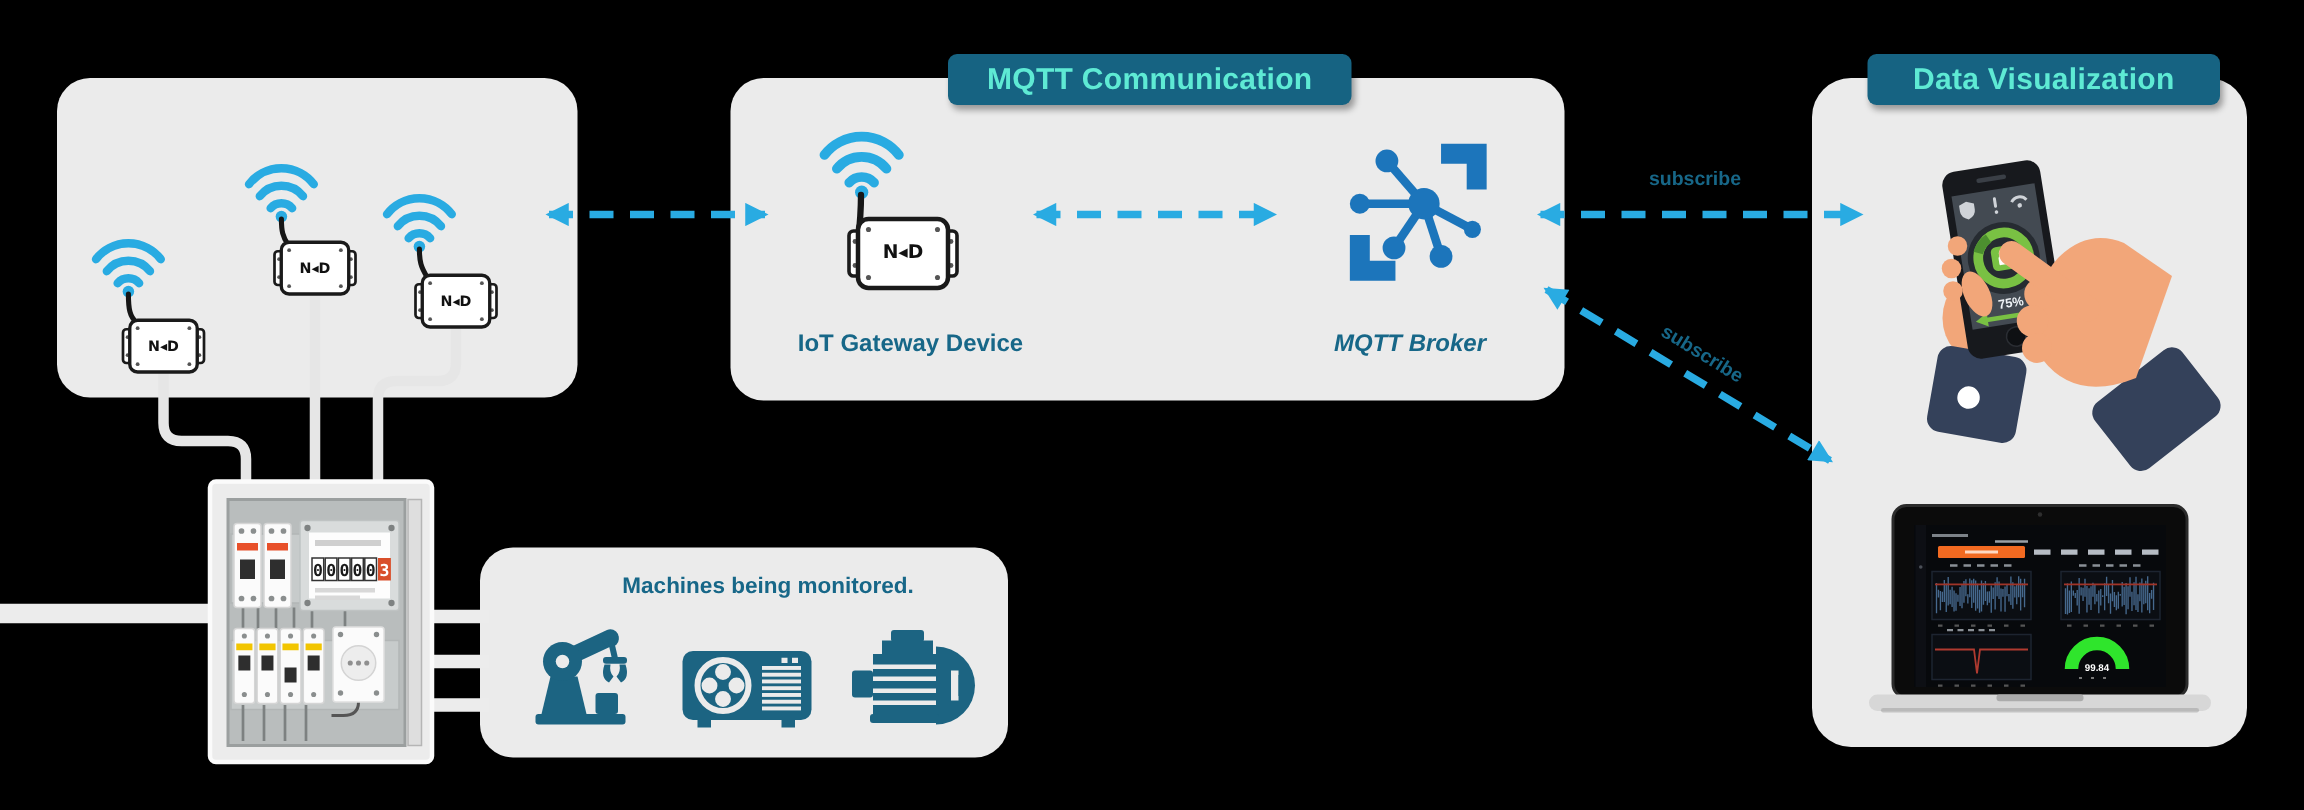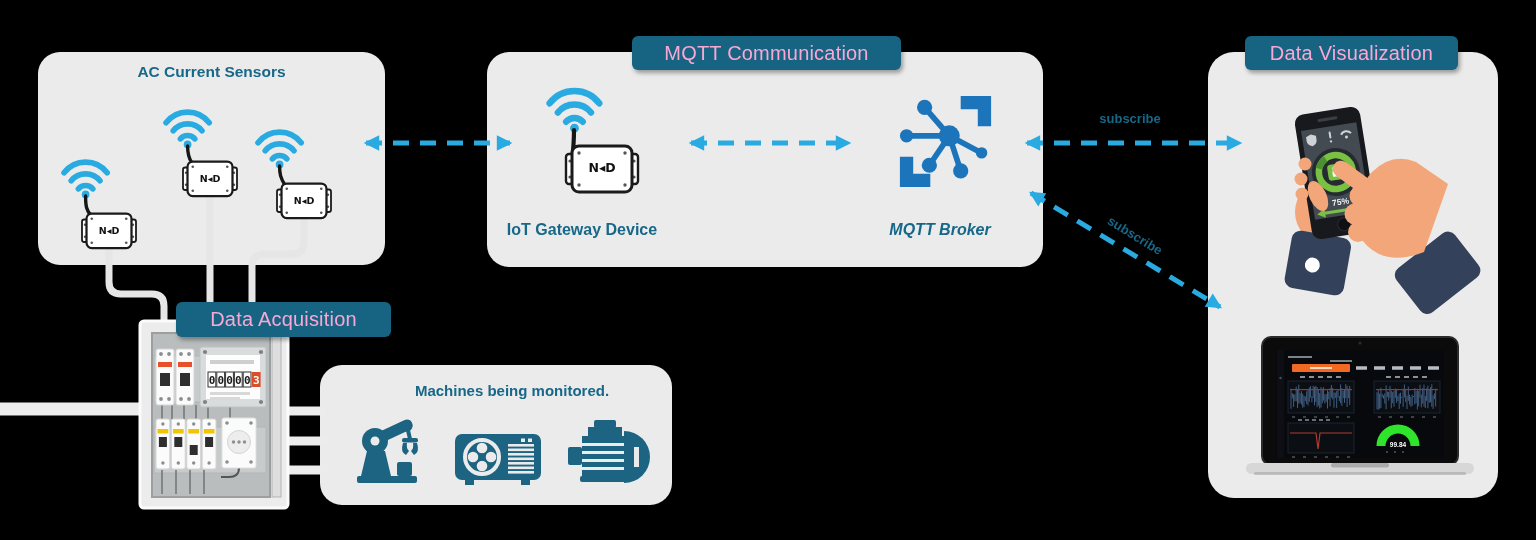--- a/index.html
+++ b/index.html
@@ -1,20 +1,20 @@
 <!DOCTYPE html>
 <html><head>
 <meta charset="utf-8">
 <style>
   html,body{margin:0;padding:0;background:#000;}
   #stage{position:relative;width:1536px;height:540px;background:#000;overflow:hidden;
          font-family:"Liberation Sans",sans-serif;}
   .panel{position:absolute;background:#ebebeb;border-radius:22px;}
   svg.layer{position:absolute;left:0;top:0;pointer-events:none;}
-  .banner{position:absolute;background:#166382;color:#f9a8d4;font-weight:400;font-size:20px;
+  .banner{position:absolute;background:#166382;color:#5eead4;font-weight:700;font-size:20px;
           display:flex;align-items:center;justify-content:center;border-radius:6px;
           box-shadow:2px 3px 4px rgba(0,0,0,.35);letter-spacing:.2px;}
   .lbl{position:absolute;color:#176788;font-weight:700;text-align:center;}
   .lbl.small{font-size:13px;}
   .lbl.mid{font-size:15.5px;}
   .rot{transform:rotate(31.5deg);}
 </style>
 </head>
 <body>
 
@@ -320,26 +320,24 @@
       <path d="M1292 457 H1352" stroke="#555" stroke-width="1.5" stroke-dasharray="3 8"></path>
       <path d="M1381 446 A17 17 0 0 1 1415 446" stroke="#2fe52c" stroke-width="9" fill="none"></path>
       <text x="1398" y="447" font-size="6.5" font-weight="bold" fill="#fff" text-anchor="middle">99.84</text>
       <path d="M1386 452 H1410" stroke="#777" stroke-width="1.2" stroke-dasharray="2 6"></path>
       <rect x="1246" y="463" width="228" height="11" rx="5.5" fill="#d7d7d7"></rect>
       <rect x="1331" y="463" width="58" height="4.5" rx="2" fill="#ababab"></rect>
       <rect x="1254" y="472" width="212" height="3" rx="1.5" fill="#9b9b9b" opacity="0.5"></rect>
     </g>
   </svg>
 
-  <div class="banner" style="left:176px;top:302px;width:215px;height:35px;">Data Acquisition</div>
   <div class="banner" style="left:632px;top:36px;width:269px;height:34px;">MQTT Communication</div>
-  <div class="banner" style="left:1245px;top:36px;width:213px;height:34px;">Data Visualization</div>
-
-  <div class="lbl mid" style="left:38px;top:63px;width:347px;">AC Current Sensors</div>
-  <div class="lbl mid" style="left:472px;top:221px;width:220px;font-size:16px;">IoT Gateway Device</div>
+  <div class="banner" style="left:1245px;top:36px;width:235px;height:34px;">Data Visualization</div>
+
+  <div class="lbl mid" style="left:497px;top:221px;width:220px;font-size:16px;">IoT Gateway Device</div>
   <div class="lbl mid" style="left:850px;top:221px;width:180px;font-size:16px;font-style:italic;">MQTT Broker</div>
   <div class="lbl mid" style="left:320px;top:382px;width:384px;font-size:15px;">Machines being monitored.</div>
   <div class="lbl small" style="left:1078px;top:111px;width:104px;">subscribe</div>
   <div class="lbl small rot" style="left:1090px;top:228px;width:90px;">subscribe</div>
 
   <svg class="layer" width="1536" height="540" viewBox="0 0 1536 540">
     <defs>
       <marker id="ah" viewBox="0 0 10 10" refX="8.5" refY="5" markerWidth="17" markerHeight="15.5" orient="auto-start-reverse" markerUnits="userSpaceOnUse">
         <path d="M0 0 L10 5 L0 10 Z" fill="#29abe2"></path>
       </marker>

